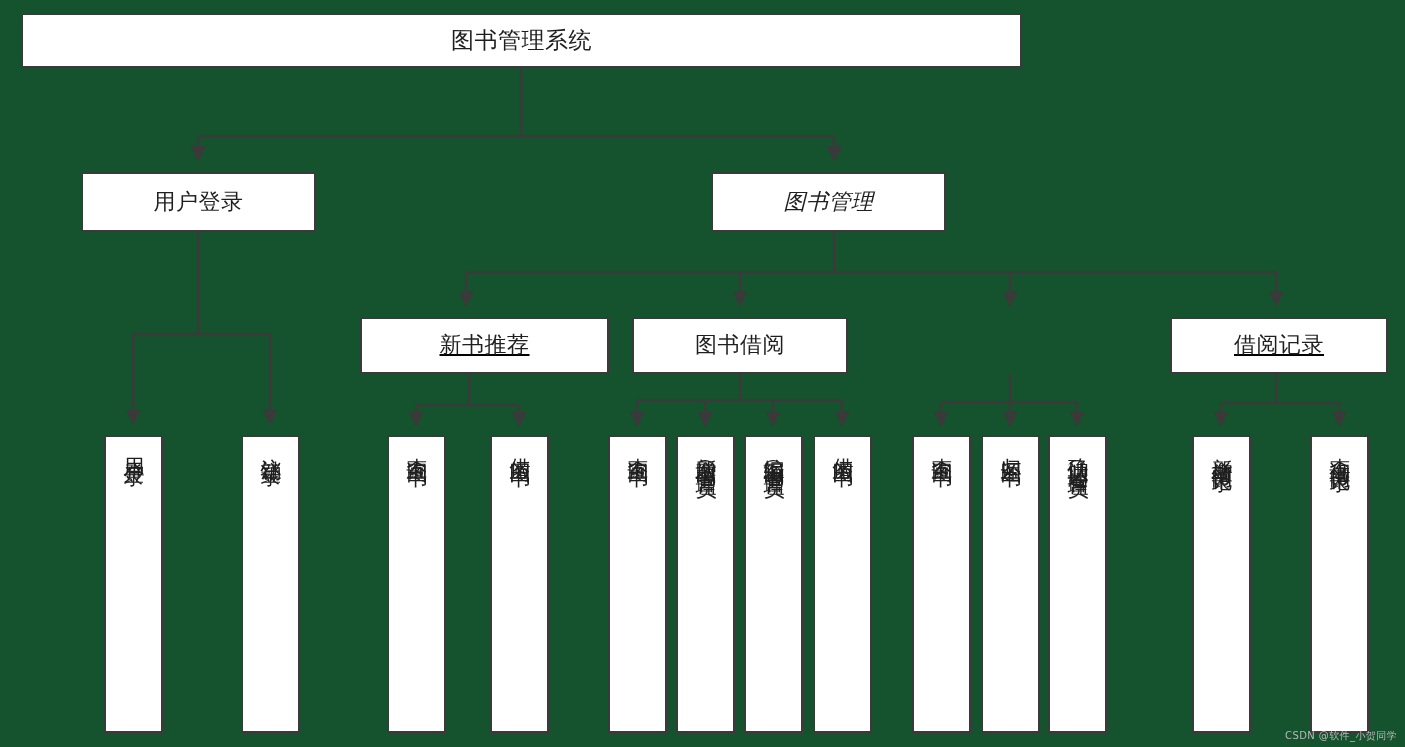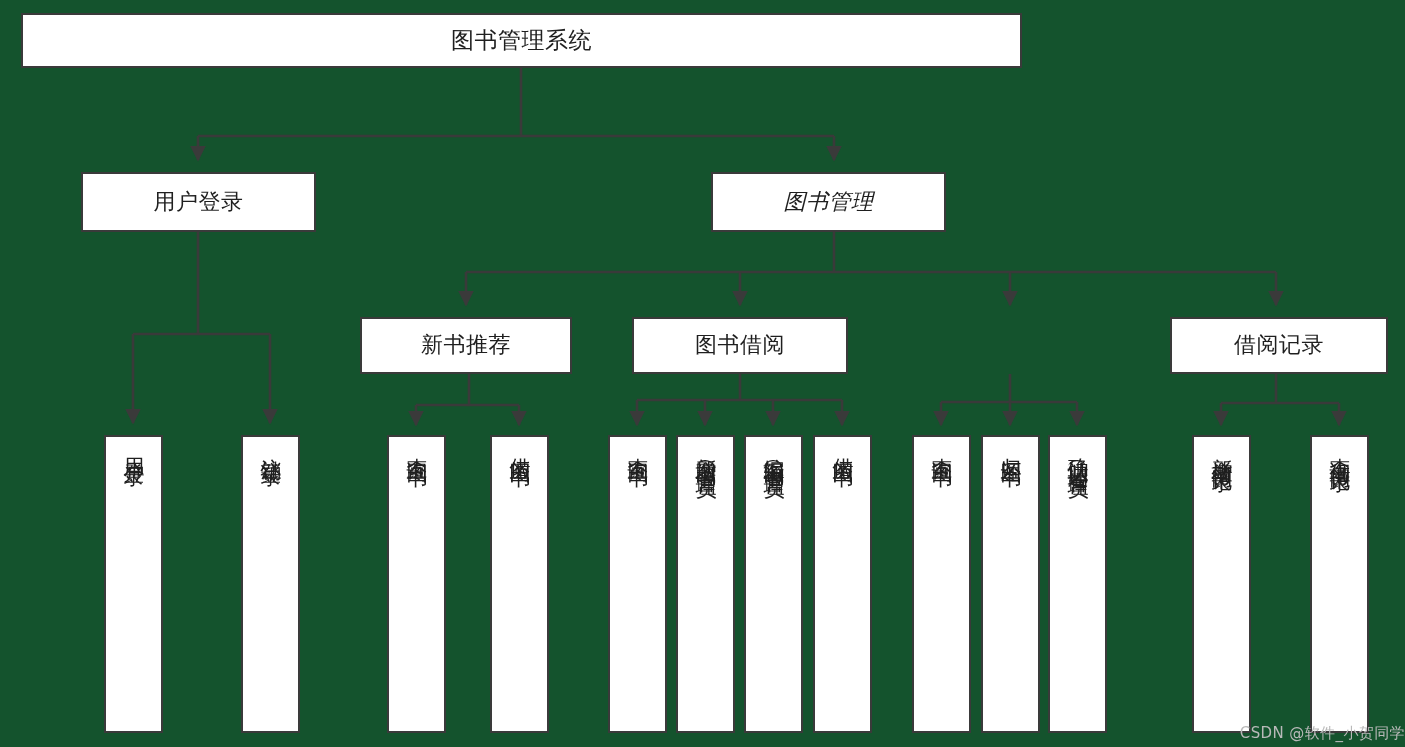--- a/index.html
+++ b/index.html
@@ -57,23 +57,23 @@
   .node.v .label {
     writing-mode: vertical-rl;
     text-orientation: upright;
     font-size: 21px;
     letter-spacing: 3px;
     line-height: 1;
     white-space: nowrap;
   }
   .watermark {
     position: absolute;
-    right: 0;
+    right: 8px;
     bottom: 4px;
-    font-size: 15px;
+    font-size: 10px;
     color: #b9b9b9;
     z-index: 6;
     white-space: nowrap;
     letter-spacing: 0.4px;
   }
 </style>
 </head>
 <body>
 
 <div id="canvas">
@@ -132,27 +132,27 @@
     <span class="label">图书管理系统</span>
   </div>
 
   <div class="node h" style="left:81px; top:172px; width:235px; height:60px;">
     <span class="label">用户登录</span>
   </div>
   <div class="node h" style="left:711px; top:172px; width:235px; height:60px;font-style:italic;">
     <span class="label">图书管理</span>
   </div>
 
-  <div class="node h" style="left:360px; top:317px; width:212px; height:57px;">
+  <div class="node h" style="left:360px; top:317px; width:249px; height:57px;text-decoration:underline;">
     <span class="label">新书推荐</span>
   </div>
   <div class="node h" style="left:632px; top:317px; width:216px; height:57px;">
     <span class="label">图书借阅</span>
   </div>
-  <div class="node h" style="left:1170px; top:317px; width:218px; height:57px;">
+  <div class="node h" style="left:1170px; top:317px; width:218px; height:57px;text-decoration:underline;">
     <span class="label">借阅记录</span>
   </div>
 
   <div class="node v" style="left:104px; top:435px; width:59px; height:298px;">
     <span class="label">用户登录</span>
   </div>
   <div class="node v" style="left:241px; top:435px; width:59px; height:298px;">
     <span class="label">注销登录</span>
   </div>
 

